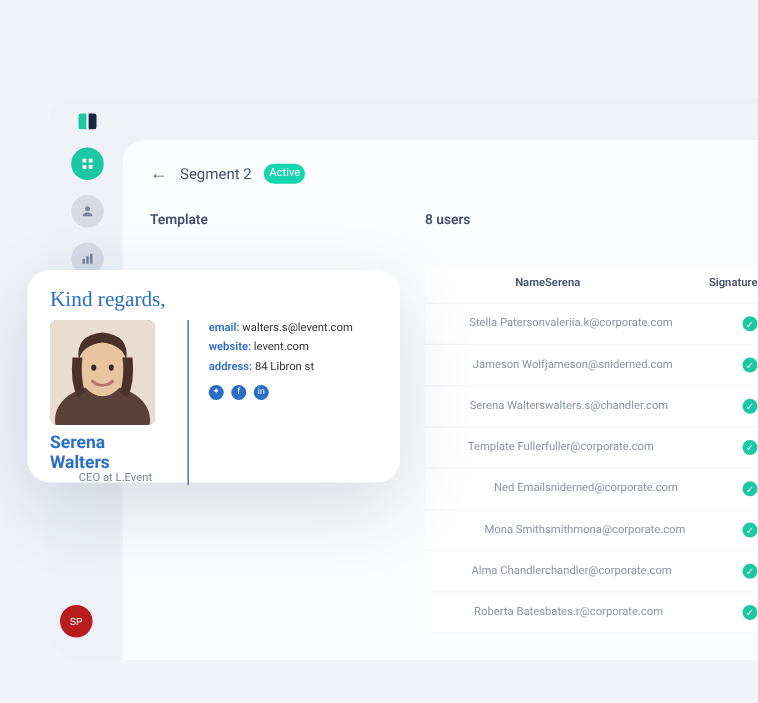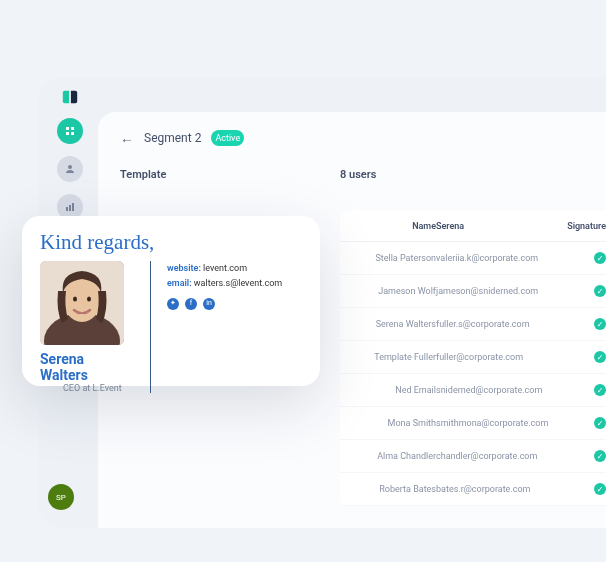--- a/index.html
+++ b/index.html
@@ -49,21 +49,21 @@
   font-size: 11px;
 }
 .nav-btn.active { background: #1cc7a5; color: #fff; }
 .avatar-sm {
   position: absolute;
   left: 10px;
   bottom: 18px;
   width: 26px;
   height: 26px;
   border-radius: 50%;
-  background: #4d7c0f;
+  background: #b91c1c;
   color: #fff;
   font-size: 8px;
   display: flex;
   align-items: center;
   justify-content: center;
 }
 .panel {
   position: absolute;
   left: 60px;
   top: 34px;
@@ -152,21 +152,21 @@
   width: 298px;
   height: 170px;
   background: #fff;
   border-radius: 18px;
   box-shadow: 0 20px 60px rgba(30,40,70,0.15);
   padding: 14px 18px;
 }
 .card-greeting {
   font-family: 'Brush Script MT', cursive;
   color: #2a6ec7;
-  font-size: 21px;
+  font-size: 17px;
   margin-bottom: 6px;
 }
 .card-body {
   display: flex;
   gap: 14px;
 }
 .avatar-lg {
   width: 84px;
   height: 84px;
   border-radius: 6px;
@@ -279,21 +279,21 @@
               <div class="c-email">valeriia.k@corporate.com</div>
               <div class="c-sig"><span class="check">✓</span></div>
             </div>
           <div class="trow">
               <div class="c-name">Jameson Wolf</div>
               <div class="c-email">jameson@sniderned.com</div>
               <div class="c-sig"><span class="check">✓</span></div>
             </div>
           <div class="trow">
               <div class="c-name">Serena Walters</div>
-              <div class="c-email">fuller.s@corporate.com</div>
+              <div class="c-email">walters.s@chandler.com</div>
               <div class="c-sig"><span class="check">✓</span></div>
             </div>
           <div class="trow">
               <div class="c-name">Template Fuller</div>
               <div class="c-email">fuller@corporate.com</div>
               <div class="c-sig"><span class="check">✓</span></div>
             </div>
           <div class="trow">
               <div class="c-name">Ned Email</div>
               <div class="c-email">sniderned@corporate.com</div>
@@ -336,22 +336,23 @@
           <ellipse cx="49" cy="38" rx="2" ry="2.5" fill="#3a2820"></ellipse>
           <path d="M34 49 Q42 56 50 49" stroke="#b8756a" stroke-width="2.5" fill="none" stroke-linecap="round"></path>
           <path d="M34 50 Q42 57 50 50 Q45 54 42 54 Q39 54 34 50 Z" fill="#fff" opacity="0.9"></path>
         </svg>
       </div>
       <div class="card-name">Serena Walters</div>
       <div class="card-title">CEO at L.Event</div>
     </div>
     <div class="card-divider"></div>
     <div class="card-info">
+      <div><span class="lbl">email:</span> <span>walters.s@levent.com</span></div>
       <div><span class="lbl">website:</span> <span>levent.com</span></div>
-      <div><span class="lbl">email:</span> <span>walters.s@levent.com</span></div>
+      <div><span class="lbl">address:</span> <span>84 Libron st</span></div>
       <div class="social-icons">
         <span>✦</span>
         <span>f</span>
         <span>in</span>
       </div>
     </div>
   </div>
 </div>
 
 </body></html>

